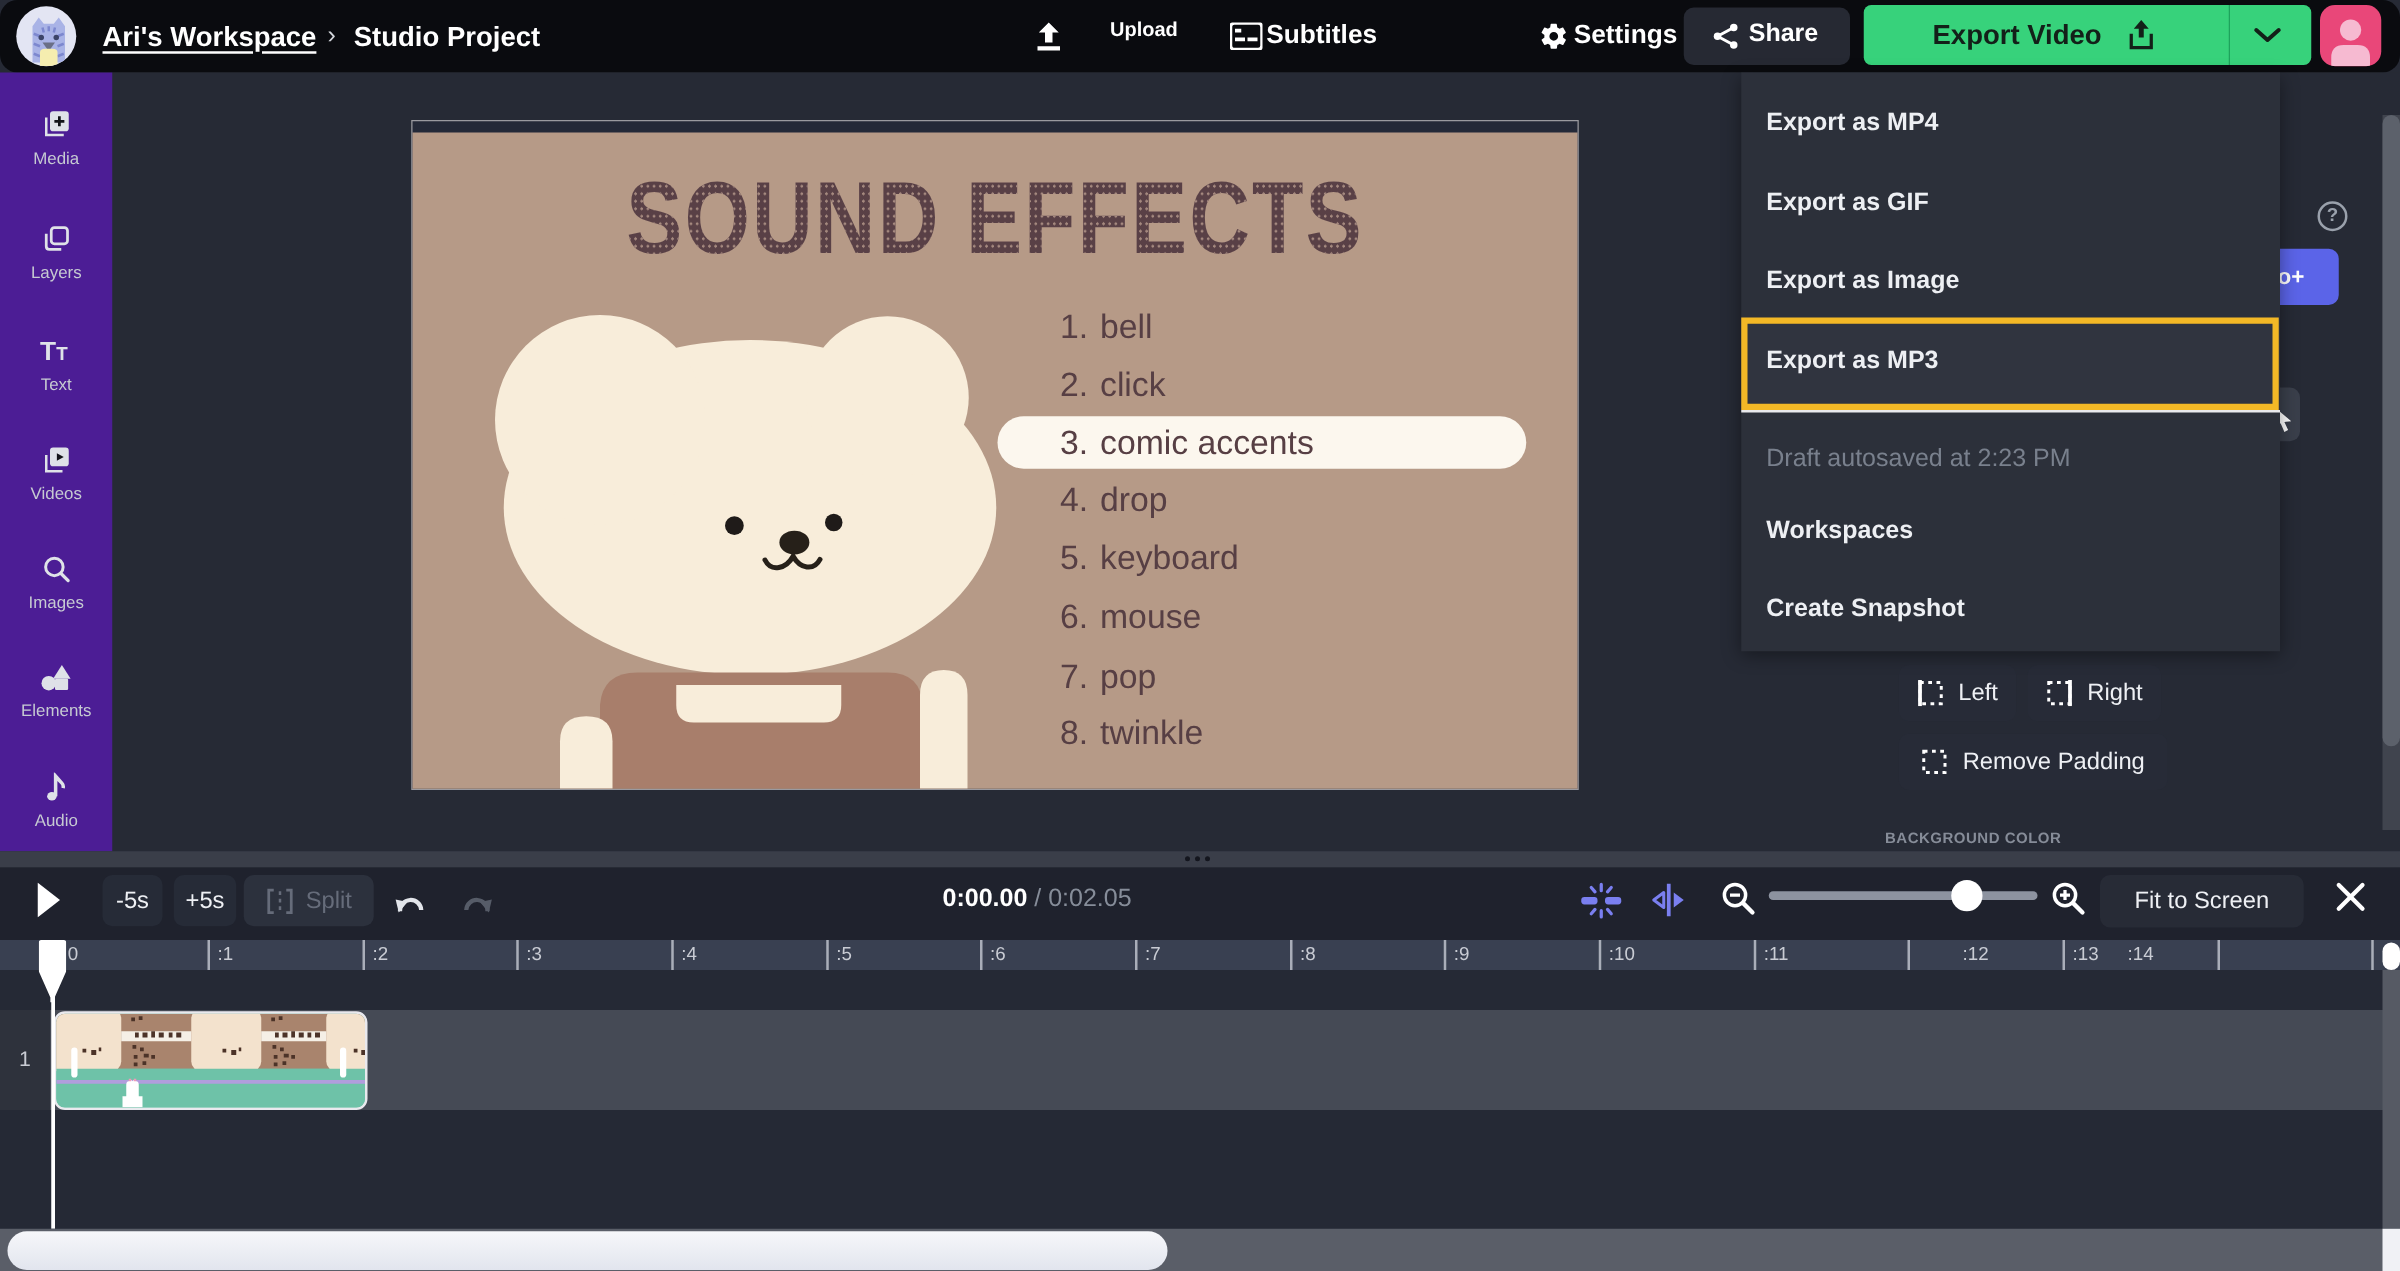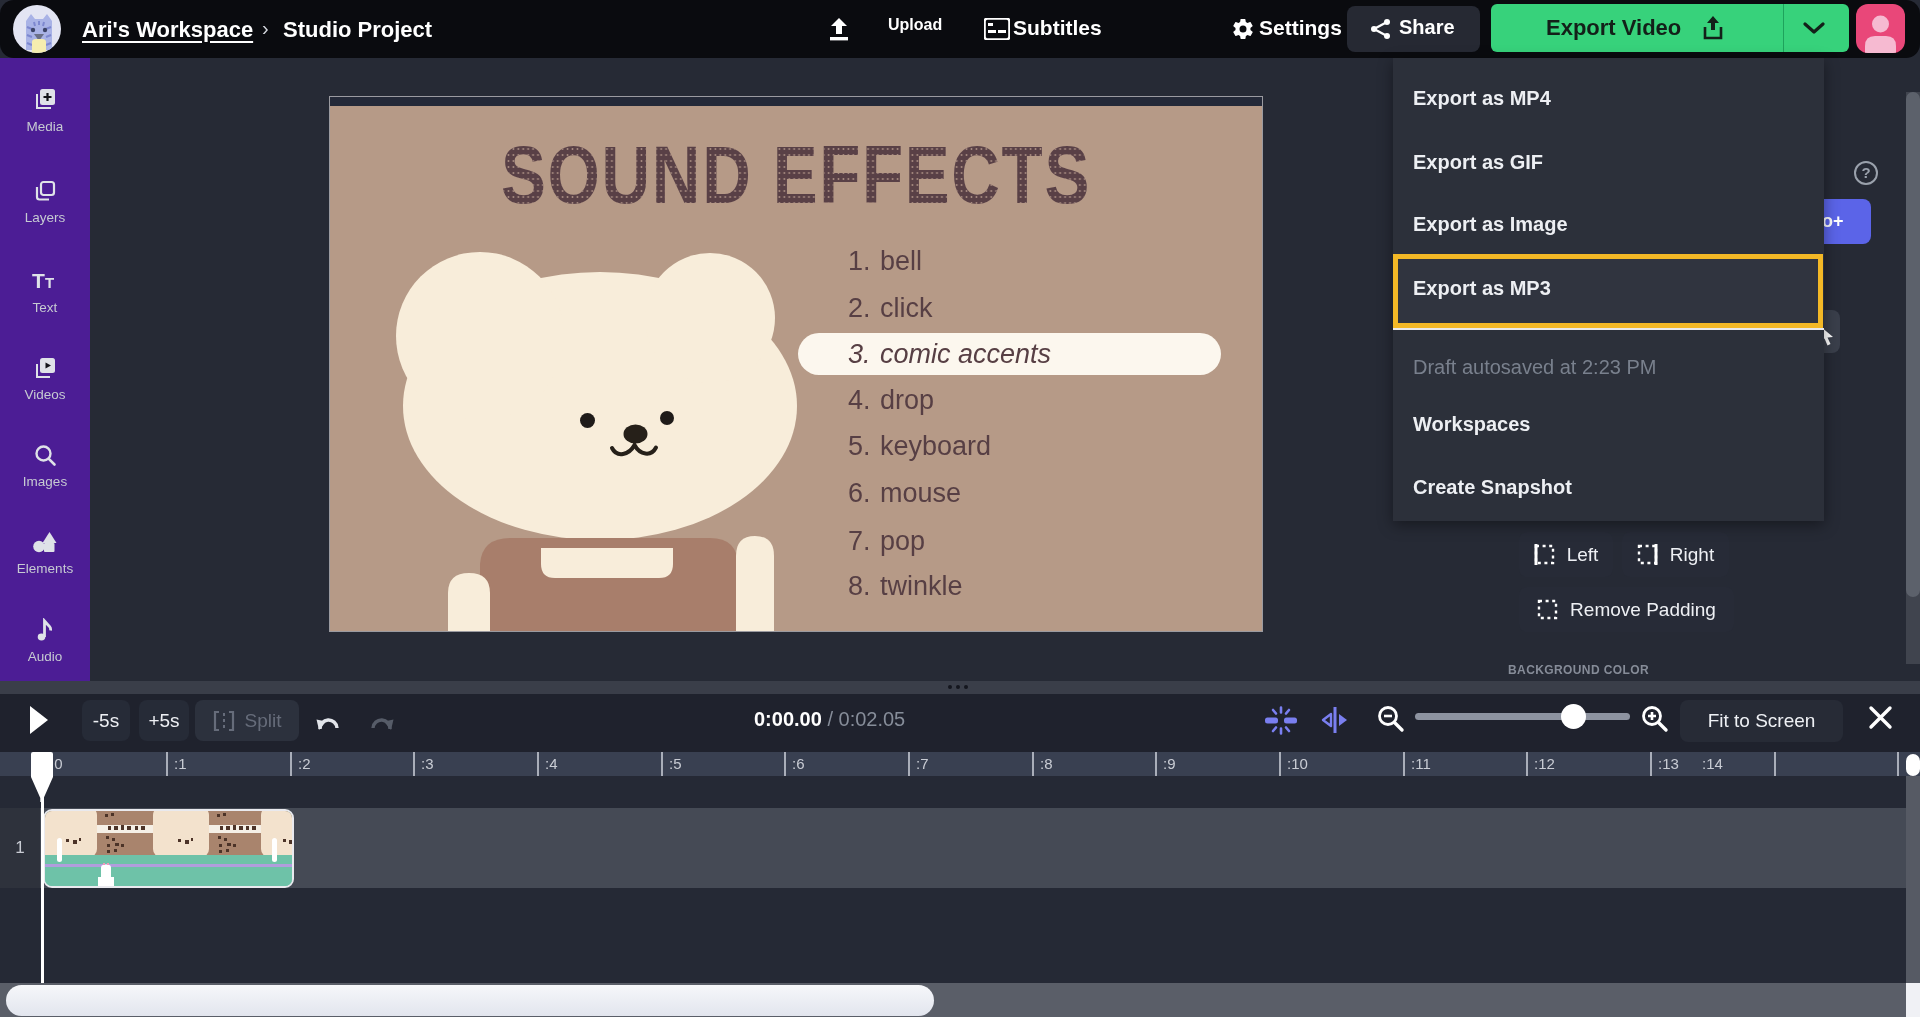--- a/index.html
+++ b/index.html
@@ -157,21 +157,21 @@
     <path d="M211 442 L343 442 L343 458 Q343 472 329 472 L225 472 Q211 472 211 458 Z" fill="#f8edda"></path>
     <circle cx="257.5" cy="314.5" r="7.5" fill="#1f1b19"></circle>
     <circle cx="337" cy="312" r="7" fill="#1f1b19"></circle>
     <ellipse cx="305.5" cy="328" rx="12" ry="9.5" fill="#262019"></ellipse>
     <path d="M282 342 C287 352 299 349 304.5 339 C310 349 321 351 326 341.5" fill="none" stroke="#262019" stroke-width="4" stroke-linecap="round"></path>
   </svg>
   <div id="vtitle">SOUND EFFECTS</div>
   <div id="pill"></div>
   <div class="litem" style="top:140px;"><span class="lnum">1.</span>bell</div>
   <div class="litem" style="top:187px;"><span class="lnum">2.</span>click</div>
-  <div class="litem" style="top:233px;font-style:italic;"><span class="lnum">3.</span>comic accents</div>
+  <div class="litem" style="top:233px;"><span class="lnum">3.</span>comic accents</div>
   <div class="litem" style="top:279px;"><span class="lnum">4.</span>drop</div>
   <div class="litem" style="top:325px;"><span class="lnum">5.</span>keyboard</div>
   <div class="litem" style="top:372px;"><span class="lnum">6.</span>mouse</div>
   <div class="litem" style="top:420px;"><span class="lnum">7.</span>pop</div>
   <div class="litem" style="top:465px;"><span class="lnum">8.</span>twinkle</div>
 </div>
   </div>
 <div class="abs" style="left:1854px; top:161px; width:24px; height:24px; border:2px solid #9aa1ac; border-radius:50%; color:#9aa1ac; font-size:15px; font-weight:bold; text-align:center; line-height:20px;">?</div>
 <div class="abs" style="left:1820px; top:199px; width:51px; height:45px; border-radius:0 8px 8px 0; background:#5b64e8; color:#ffffff; font-size:18px; font-weight:bold; line-height:45px; padding-left:2px;">o+</div>
 <div class="abs" style="left:1820px; top:310px; width:20px; height:43px; background:#3a3f4b; border-radius:0 8px 8px 0;"></div>
@@ -264,21 +264,21 @@
     <div class="ticklab" style="left:916px;">:7</div>
   <div class="tick" style="left:1032px;"></div>
     <div class="ticklab" style="left:1040px;">:8</div>
   <div class="tick" style="left:1155px;"></div>
     <div class="ticklab" style="left:1163px;">:9</div>
   <div class="tick" style="left:1279px;"></div>
     <div class="ticklab" style="left:1287px;">:10</div>
   <div class="tick" style="left:1403px;"></div>
     <div class="ticklab" style="left:1411px;">:11</div>
   <div class="tick" style="left:1526px;"></div>
-    <div class="ticklab" style="left:1534px;text-align:right;">:12</div>
+    <div class="ticklab" style="left:1570px;text-align:right;">:12</div>
   <div class="tick" style="left:1650px;"></div>
     <div class="ticklab" style="left:1658px;">:13</div>
   <div class="tick" style="left:1774px;"></div>
     <div class="ticklab" style="left:1702px;">:14</div>
   <div class="tick" style="left:1897px;"></div>
 </div>
 <div id="trackarea">
   <div id="rowband"></div>
   <div id="gutter">1</div>
   <div id="clip">

